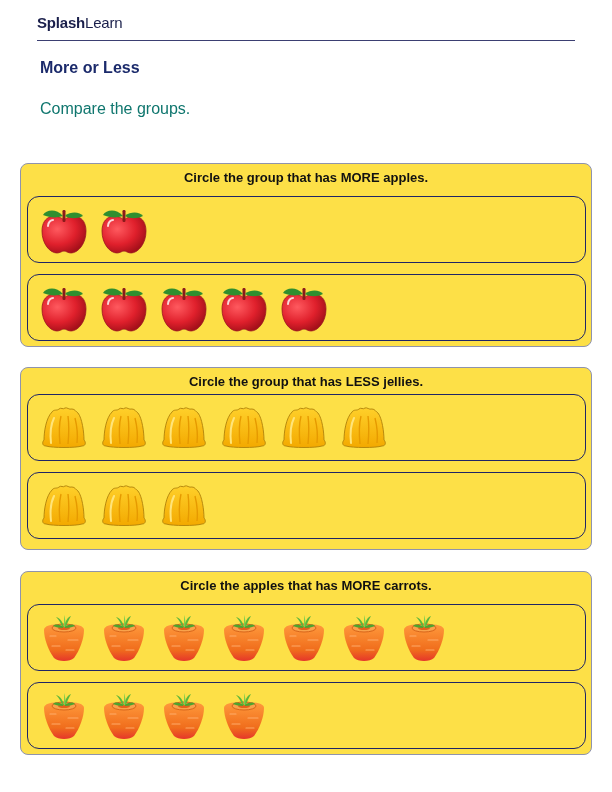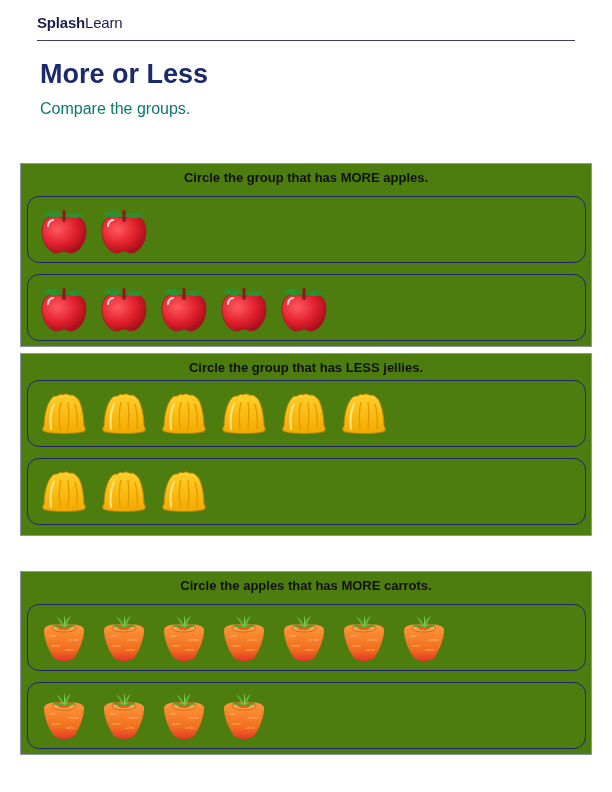--- a/index.html
+++ b/index.html
@@ -1,23 +1,23 @@
 <!DOCTYPE html>
 <html><head>
 <meta charset="utf-8">
 <style>
   html, body { margin:0; padding:0; background:#ffffff; }
   body { width:612px; height:792px; position:relative; overflow:hidden; font-family:"Liberation Sans", sans-serif; }
   .brand { position:absolute; left:37px; top:14px; font-size:15px; color:#1a1f4b; letter-spacing:-0.2px; }
   .brand b { font-weight:700;margin-top:20px; }
   .brand span.light { font-weight:400; }
   .rule { position:absolute; left:37px; top:40px; width:538px; height:1px; background:#3b3f72; }
-  .title { position:absolute; left:40px; top:59px; font-size:27px; font-weight:700; color:#1b2a6b; }
+  .title { position:absolute; left:40px; top:59px; font-size:16px; font-weight:700; color:#1b2a6b; }
   .subtitle { position:absolute; left:40px; top:100px; font-size:16px; font-weight:400; color:#0f766e; }
-  .card { position:absolute; left:20px; width:572px; border:1.5px solid #8f93ad; border-radius:0; box-sizing:border-box; background:#4d7c0f; }
+  .card { position:absolute; left:20px; width:572px; border:1.5px solid #8f93ad; border-radius:8px; box-sizing:border-box; background:#fde047; }
   .card-title { position:absolute; left:0; right:0; top:6px; text-align:center; font-size:13px; font-weight:700; color:#111; }
   .group { position:absolute; left:6px; width:559px; height:67px; border:1.5px solid #1f2566; border-radius:12px; box-sizing:border-box; display:flex; align-items:center; padding-left:6px; }
   .item { width:60px; height:54px; display:flex; align-items:center; justify-content:center; flex:0 0 auto; }
   .item svg { width:52px; height:52px; }
 </style>
 </head>
 <body>
 
 <div class="brand"><b>Splash</b><span class="light">Learn</span></div>
 <div class="rule"></div>
@@ -137,21 +137,21 @@
     <path d="M26 16 C18 9 4 11 4 27 C4 40 12 49 19 49 C22 49 24 47 26 47 C28 47 30 49 33 49 C40 49 48 40 48 27 C48 11 34 9 26 16Z" fill="url(#ag)" stroke="#9a1a20" stroke-width="0.8"></path>
     <path d="M10 22 C10 18 13 16 15 16" stroke="#fff" stroke-width="2" fill="none" opacity="0.8" stroke-linecap="round"></path>
     <rect x="24.5" y="6" width="3" height="12" rx="1.2" fill="#8b1a1a"></rect>
     <path d="M25 12 C18 4 8 6 5 11 C12 14 19 14 25 12Z" fill="#2f8f2f"></path>
     <path d="M27 12 C33 7 42 8 45 12 C39 15 32 15 27 12Z" fill="#2f8f2f"></path>
         </svg>
       </div>
     </div>
 </div>
 
-<div class="card" style="top:353px;height:183px;">
+<div class="card" style="top:367px;height:183px;">
   <div class="card-title">Circle the group that has LESS jellies.</div>
   <div class="group" style="top:26px;">
       <div class="item">
         <svg viewBox="0 0 52 52">
           <defs>
             <linearGradient id="jg" x1="0" y1="0" x2="0" y2="1">
               <stop offset="0" stop-color="#ffd02a"></stop>
               <stop offset="1" stop-color="#f3a900"></stop>
             </linearGradient>
           </defs>

